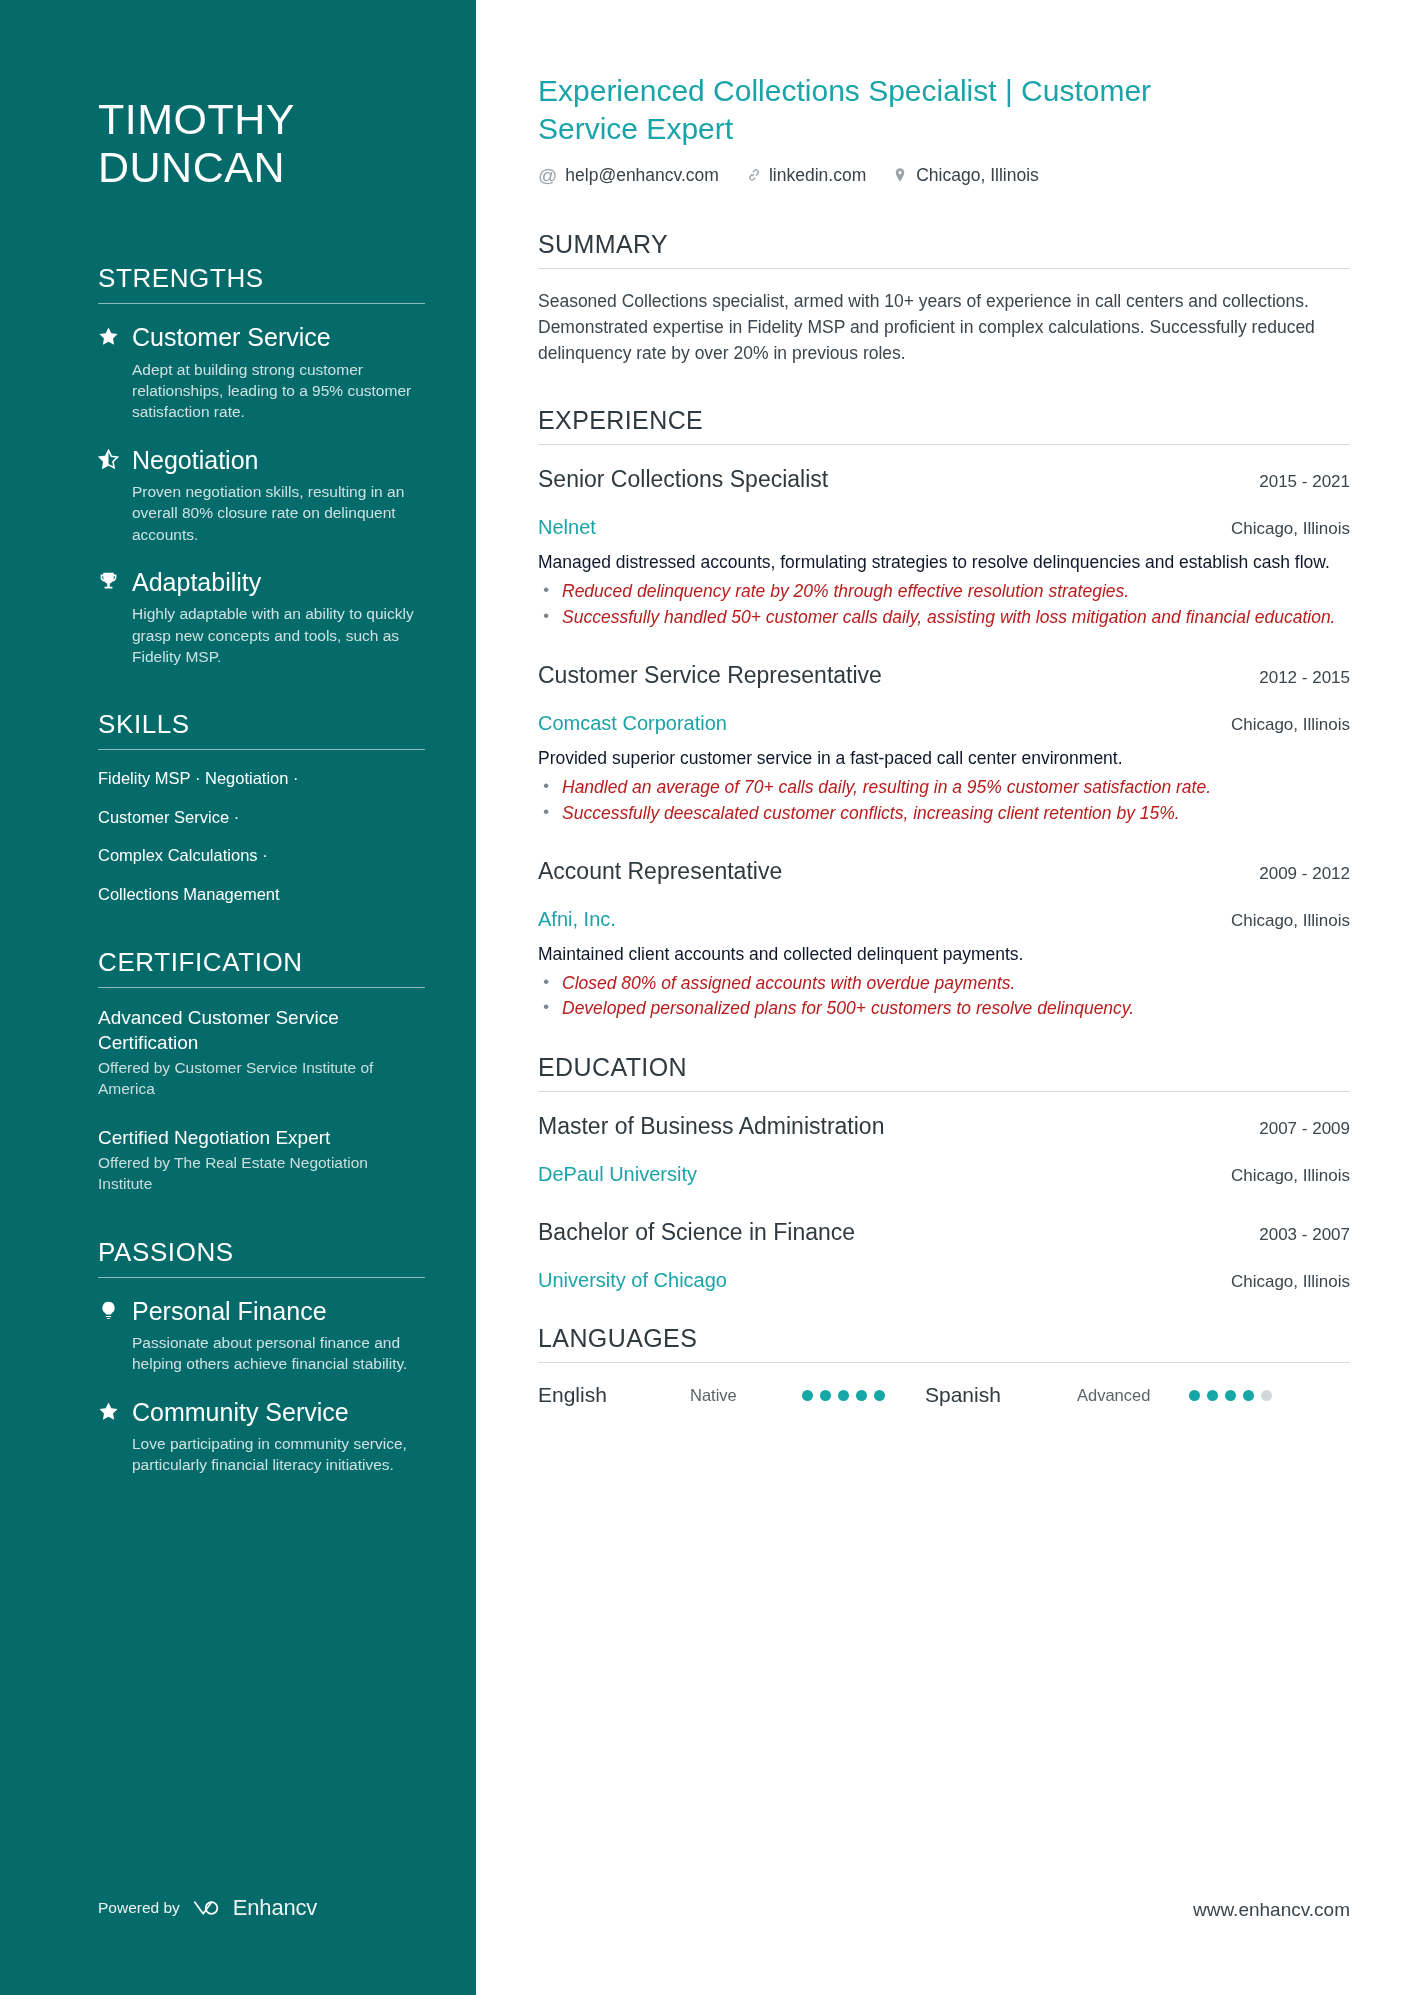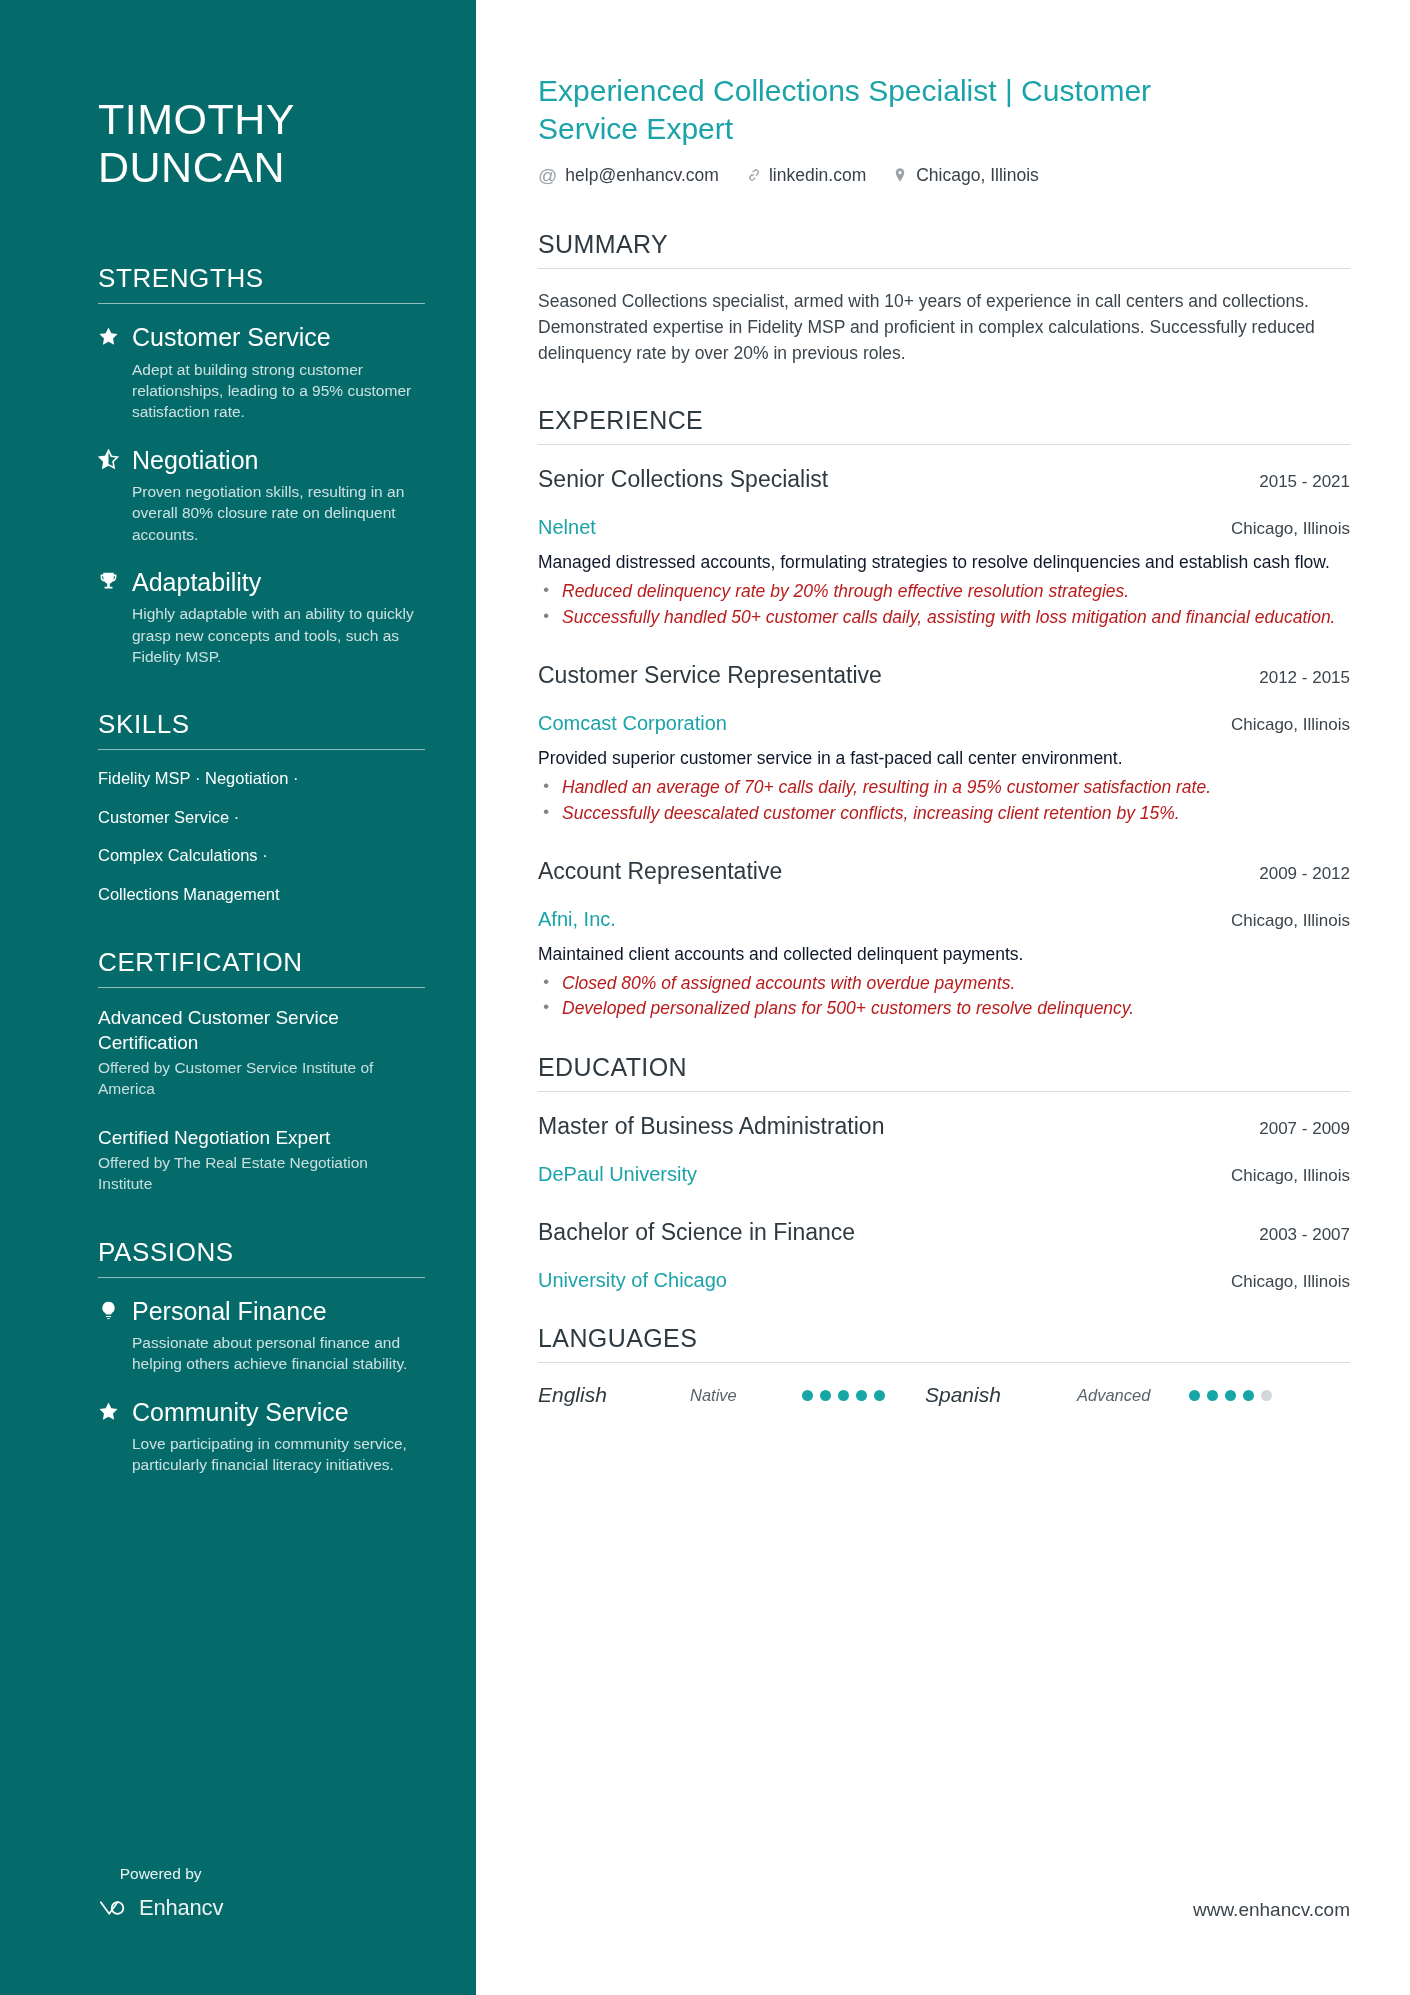--- a/index.html
+++ b/index.html
@@ -43,21 +43,21 @@
 
   .skill-line { font-size: 16.5px; line-height: 1.3; margin-bottom: 17px; color:#fff;}
 
   .cert-item { margin-bottom: 26px; }
   .cert-title { font-size: 19px; line-height: 1.28; margin-bottom: 3px; }
   .cert-sub { font-size: 15.5px; line-height: 1.35; color: rgba(255,255,255,.78); }
 
   .powered {
     position: absolute; left: 98px; bottom: 74px;
     display: flex; align-items: center; gap: 12px;
-    font-size: 15.5px; color: rgba(255,255,255,.92); flex-direction: column;
+    font-size: 15.5px; color: rgba(255,255,255,.92);
   }
   .pw-logo { display:flex; align-items:center; gap:7px; }
   .pw-logo svg { width: 34px; height: 20px; }
   .pw-name { font-size: 22px; letter-spacing:-.2px;}
 
   
   .main {
     flex: 1; padding: 72px 60px 0 53px; position: relative; background:#fff;
   }
   .headline {
@@ -85,21 +85,21 @@
   .entry-desc { font-size: 17.5px; line-height: 1.45; color: #0f172a; margin-bottom: 3px;}
   .bullets { list-style: none; }
   .bullets li {
     position: relative; padding-left: 24px; font-size: 17.5px;
     line-height: 1.42; color: #b91c1c; margin-bottom: 1px; font-style: italic;
   }
   .bullets li::before {
     content: "•"; position: absolute; left: 5px; top: -1px; color: #7C858C; font-size: 17px;
   }
 
-  .langs { display: flex; align-items: center; font-style: italic; }
+  .langs { display: flex; align-items: center; }
   .lang { display: flex; align-items: center; }
   .lang-name { font-size: 21px; color: #2F3940; width: 152px; }
   .lang-level { font-size: 16.5px; color: #5A636A; width: 112px; }
   .dots { display: flex; gap: 7px; }
   .dot { width: 11px; height: 11px; border-radius: 50%; background: #D2D7DA; }
   .dot.on { background: #16A6A6; }
   .lang-gap { width: 40px; }
 
   .site {
     position: absolute; right: 60px; bottom: 74px;

